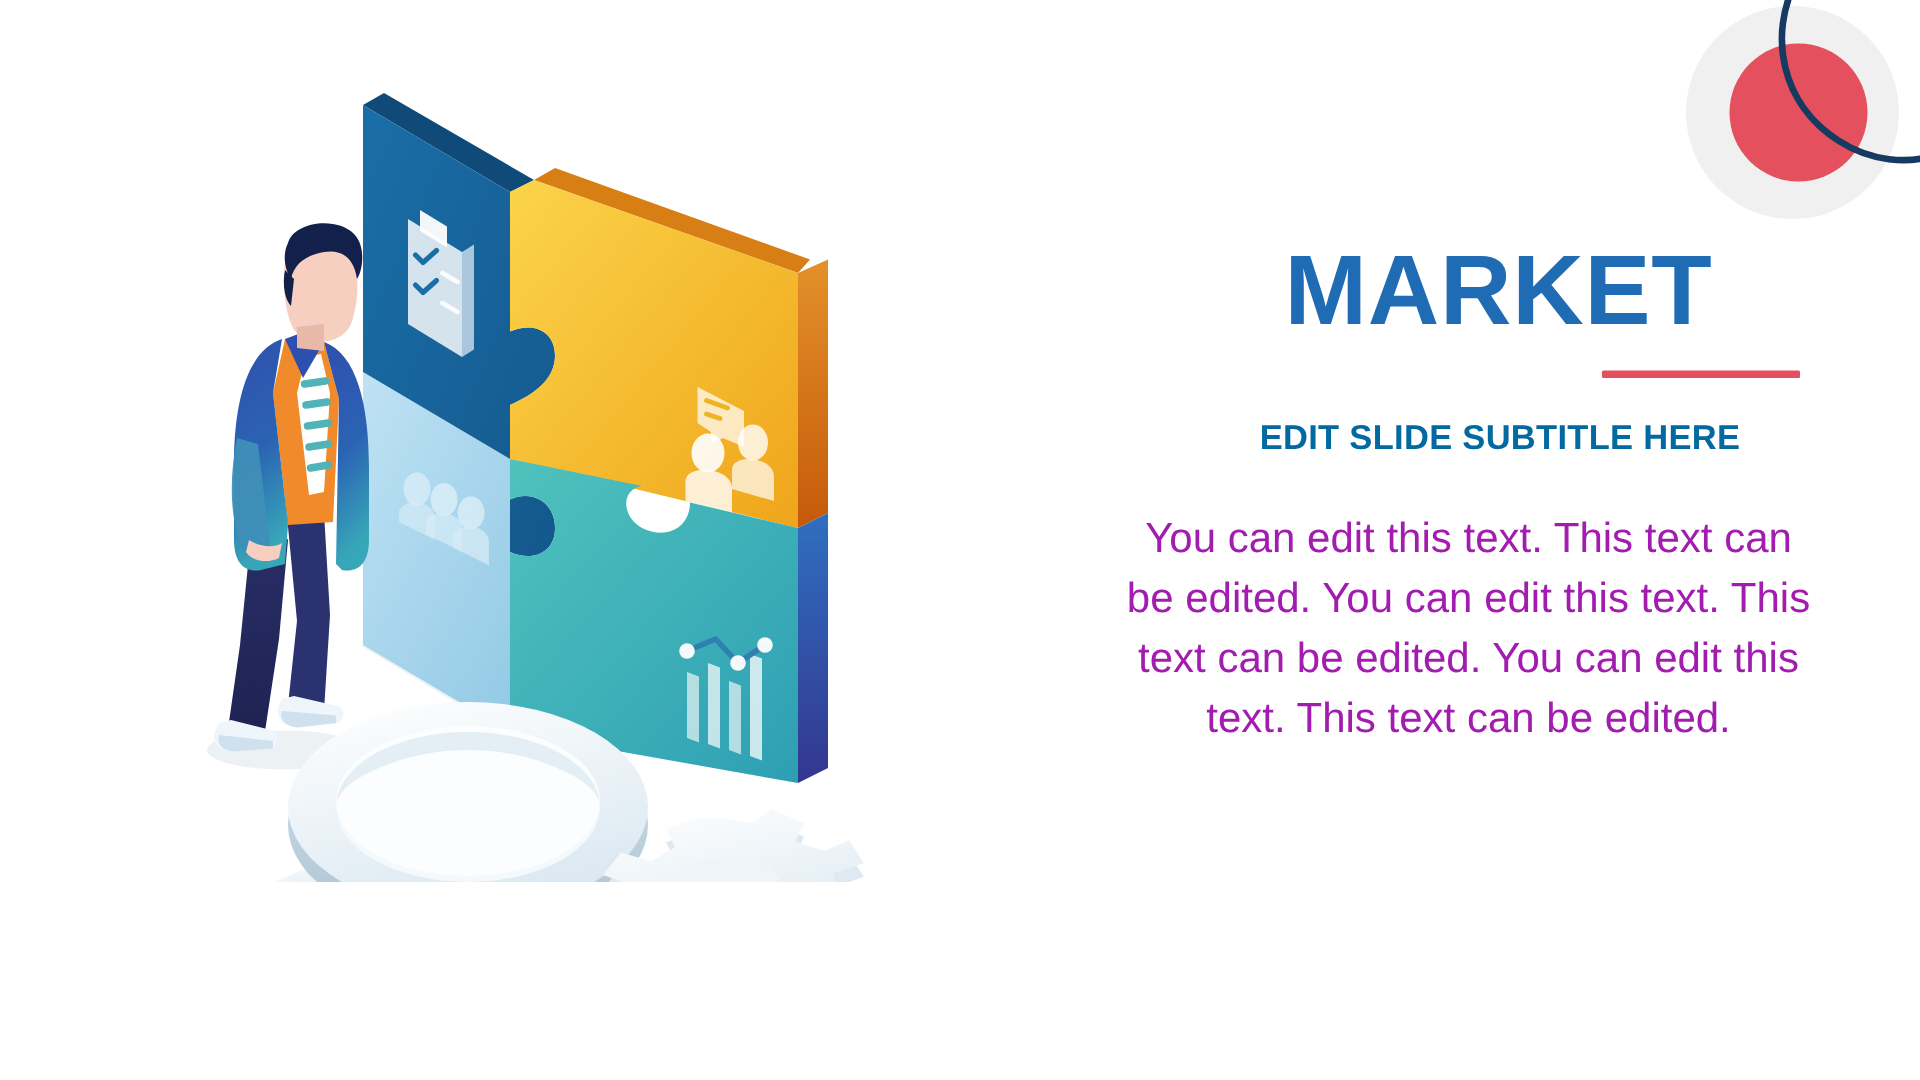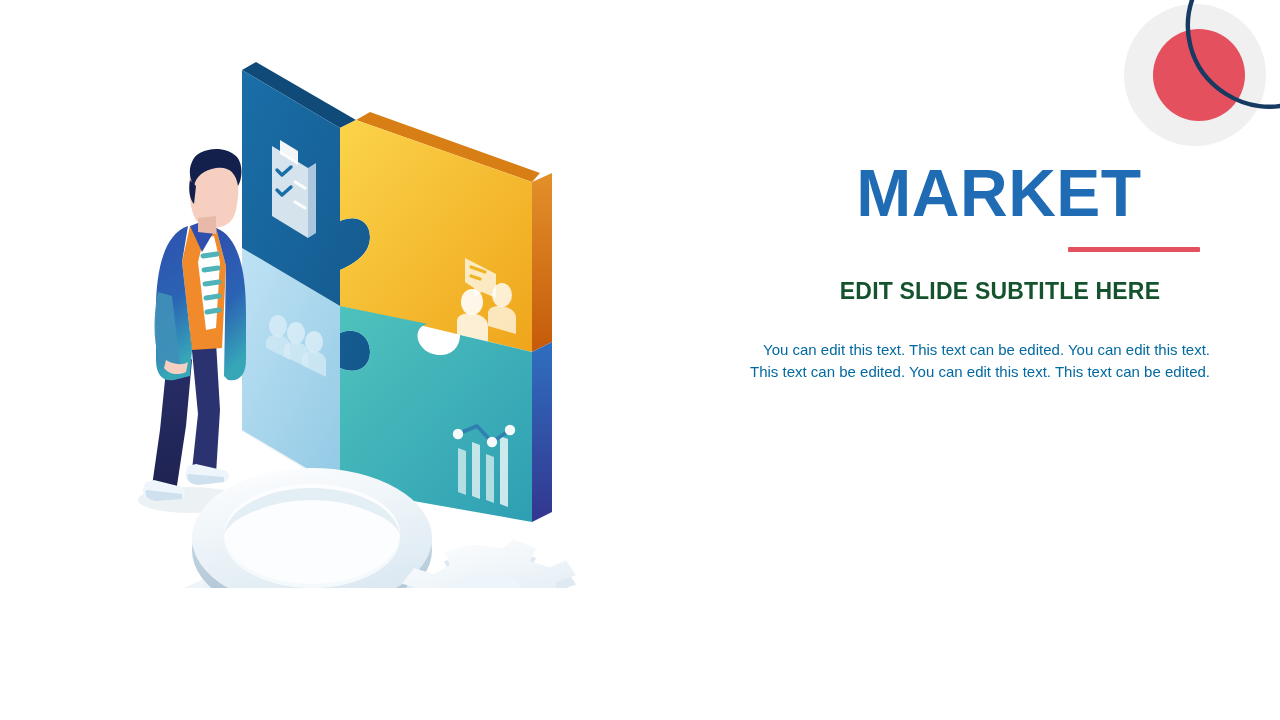--- a/index.html
+++ b/index.html
@@ -79,30 +79,30 @@
     height: 5px;
     background: #e4505d;
     border-radius: 1px;
     margin: 20px 10px 0 auto;
   }
   .slide-subtitle {
     margin: 26px 0 0 0;
     font-size: 23px;
     font-weight: bold;
     letter-spacing: 0.2px;
-    color: #14532d;
+    color: #0369a1;
     text-align: center;
     padding-left: 42px;
   }
   .slide-body {
     margin: 34px 0 0 0;
-    font-size: 15px;
+    font-size: 28px;
     line-height: 1.42;
-    color: #0369a1;
-    text-align: right;
+    color: #a21caf;
+    text-align: center;
   }
 
   
   .illustration {
     position: absolute;
     left: 40px;
     top: 30px;
     width: 600px;
     height: 660px;
   }

